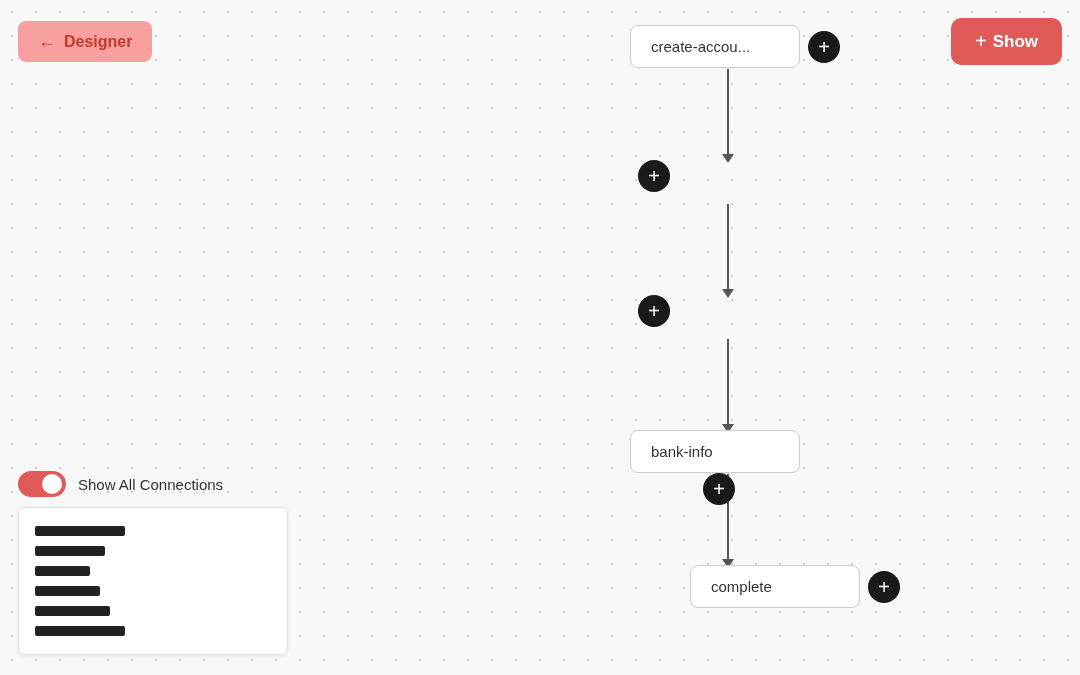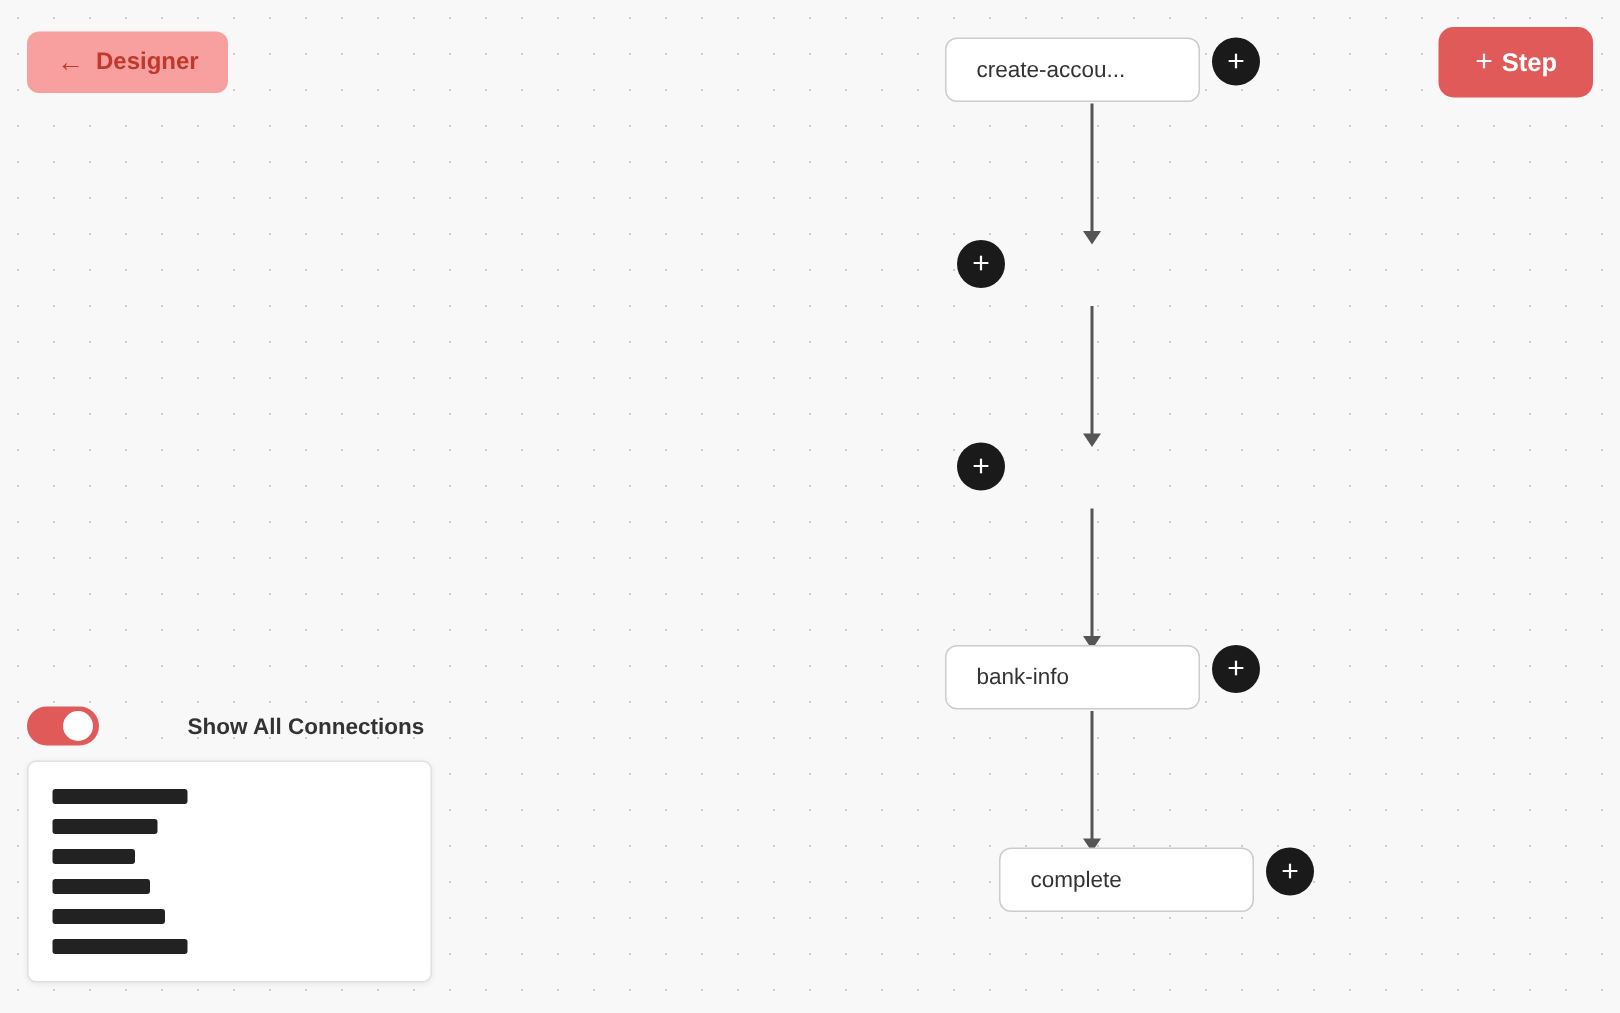--- a/index.html
+++ b/index.html
@@ -69,21 +69,21 @@
 
     .step-btn .plus-icon {
       font-size: 20px;
       font-weight: 300;
     }
 
     
     .flow-node-wrapper {
       position: absolute;
       display: flex;
-      align-items: flex-start;
+      align-items: center;
       gap: 0;
     }
 
     .flow-node {
       background: #fff;
       border: 1.5px solid #ccc;
       border-radius: 8px;
       padding: 12px 20px;
       font-size: 15px;
       font-weight: 500;
@@ -153,23 +153,22 @@
       height: 20px;
       background: #fff;
       border-radius: 50%;
       top: 3px;
       left: 24px;
       transition: left 0.2s;
     }
 
     .show-connections-label {
       font-size: 15px;
-      font-weight: 700;
+      font-weight: 400;
       color: #333;
-      margin-left: 47px;
     }
 
     
     .mini-panel {
       background: #fff;
       border: 1px solid #e0e0e0;
       border-radius: 6px;
       padding: 18px 16px;
       width: 270px;
       box-shadow: 0 1px 4px rgba(0,0,0,0.08);
@@ -220,21 +219,21 @@
     <polygon points="722,559 734,559 728,568" fill="#555"></polygon>
   </svg>
 
   <div class="top-bar">
     <button class="designer-btn">
       <span class="arrow-icon">←</span>
       <span>Designer</span>
     </button>
     <button class="step-btn">
       <span class="plus-icon">+</span>
-      <span>Step</span>
+      <span>Show</span>
     </button>
   </div>
 
   <div class="flow-node-wrapper" style="top: 25px; left: 630px;">
     <div class="flow-node">
       <span>create-accou...</span>
     </div>
     <button class="add-btn">
       <span>+</span>
     </button>
@@ -245,30 +244,30 @@
       <span>+</span>
     </button>
   </div>
 
   <div class="flow-node-wrapper" style="top: 295px; left: 630px;">
     <button class="add-btn">
       <span>+</span>
     </button>
   </div>
 
-  <div class="flow-node-wrapper" style="top: 430px; left: 630px;">
+  <div class="flow-node-wrapper" style="top: 430px; left: 630px; flex-direction: column;">
     <div class="flow-node">
       <span>bank-info</span>
     </div>
     <button class="add-btn">
       <span>+</span>
     </button>
   </div>
 
-  <div class="flow-node-wrapper" style="top: 565px; left: 630px; padding-left: 36px;">
+  <div class="flow-node-wrapper" style="top: 565px; left: 654px; padding-left: 36px;">
     <div class="flow-node">
       <span>complete</span>
     </div>
     <button class="add-btn">
       <span>+</span>
     </button>
   </div>
 
   <div class="bottom-left-panel">
     <div class="show-connections-row">

